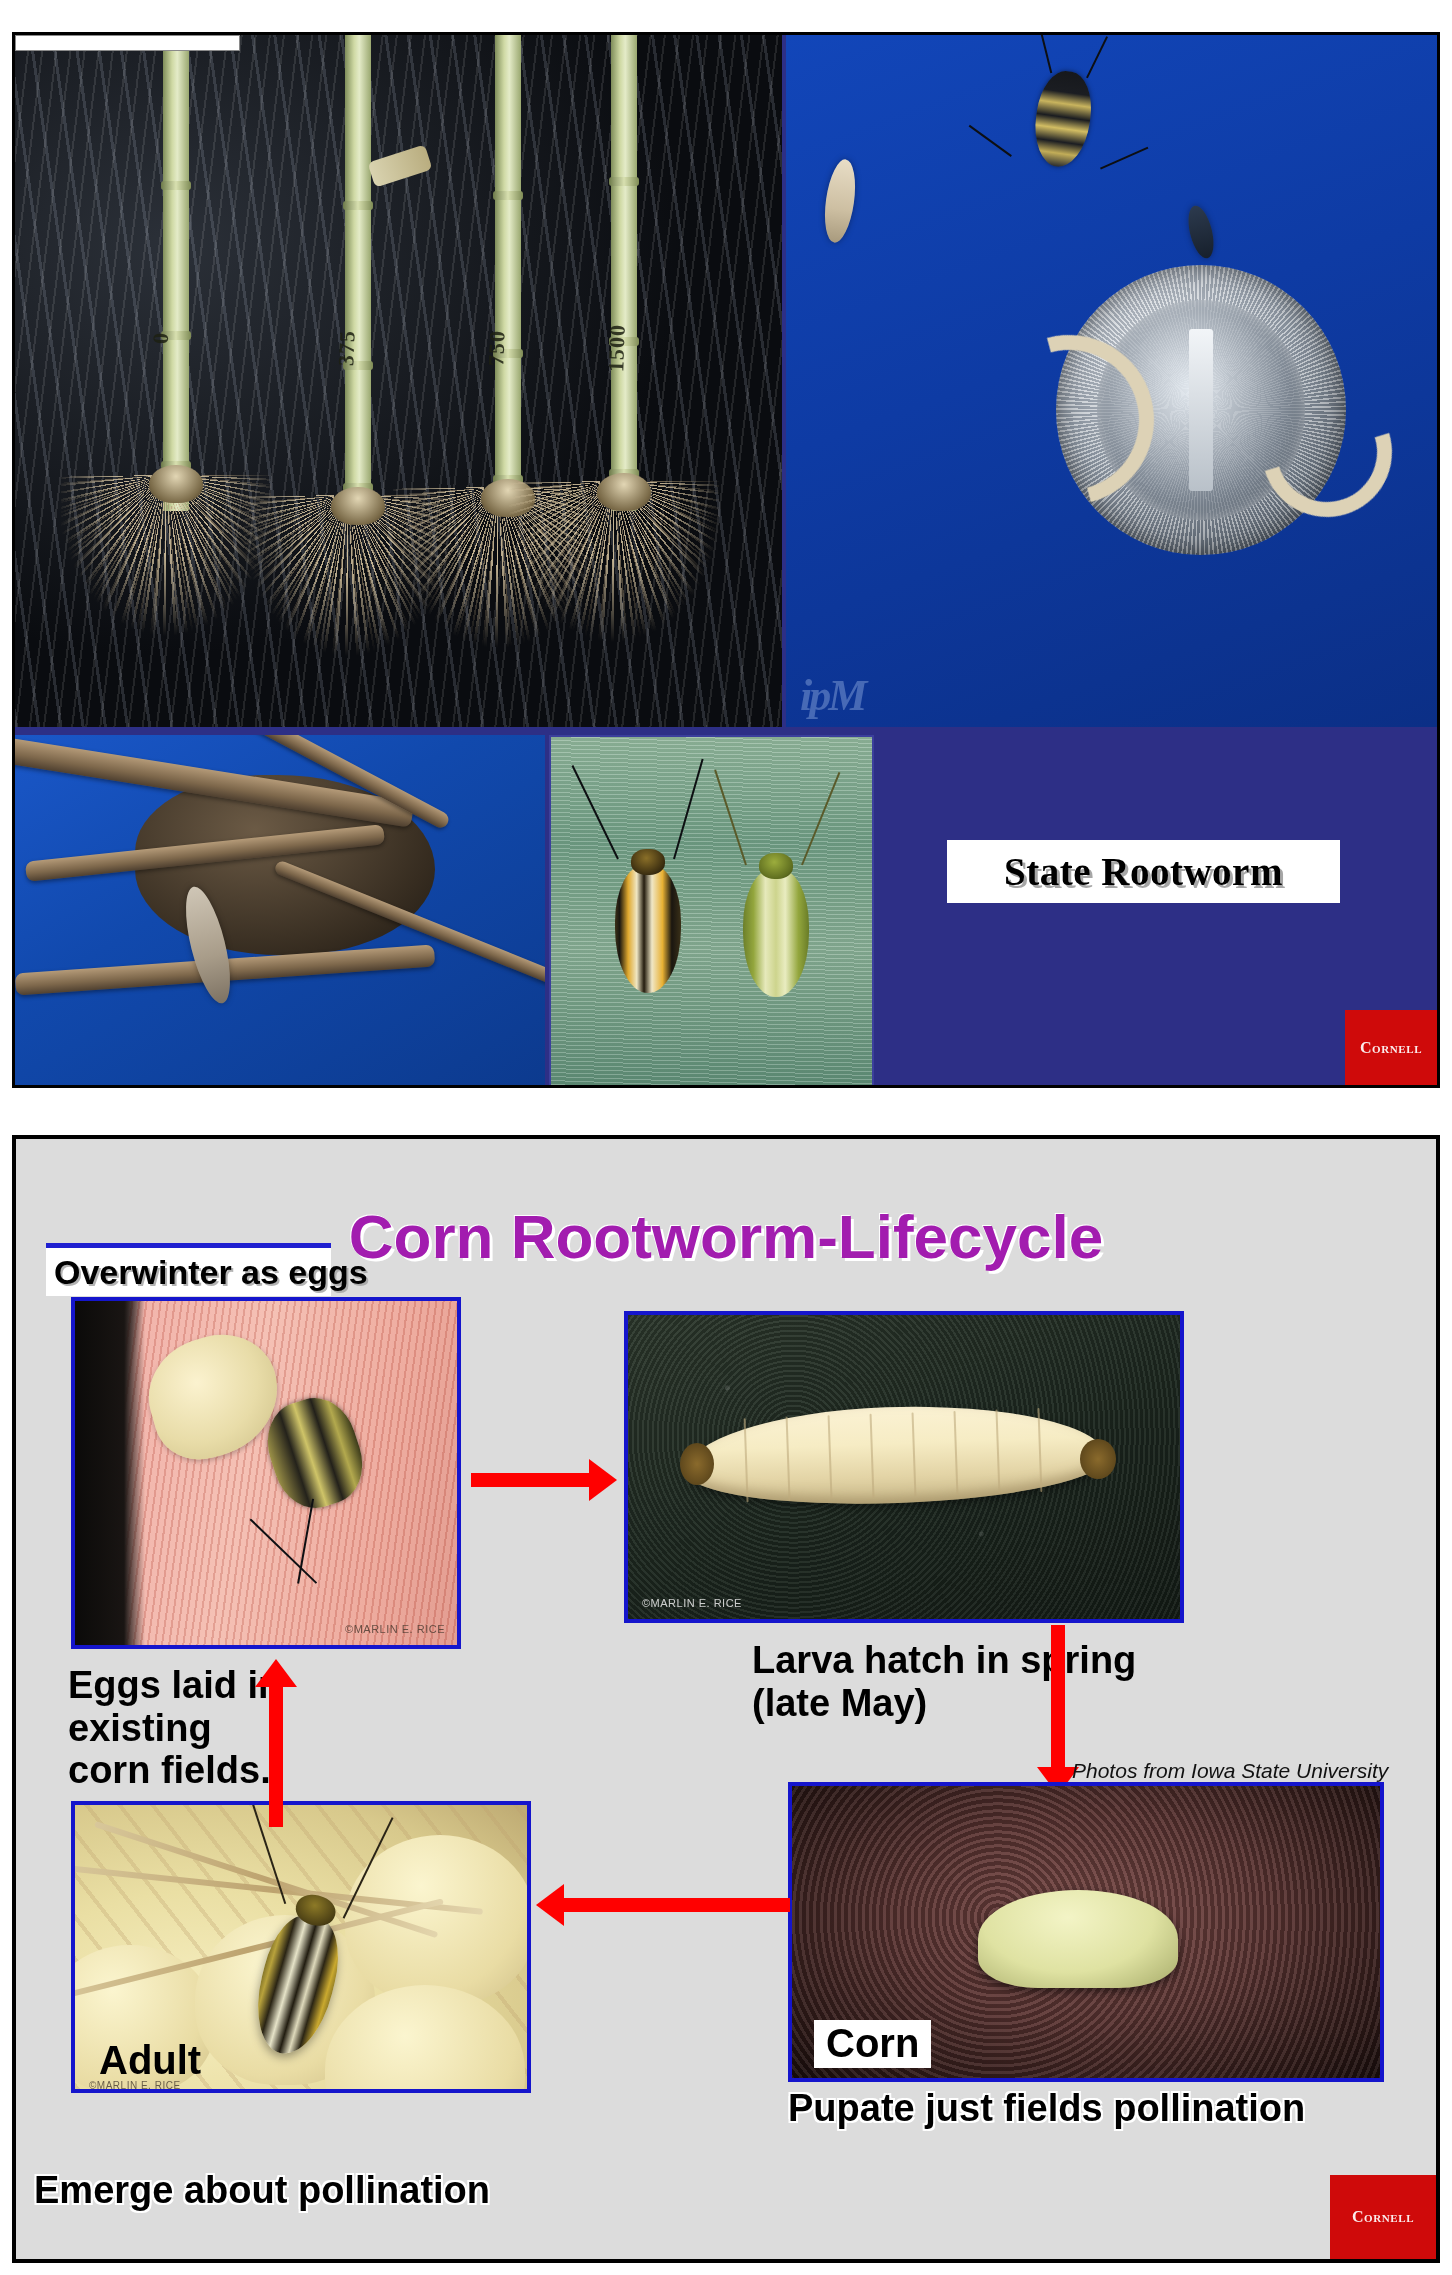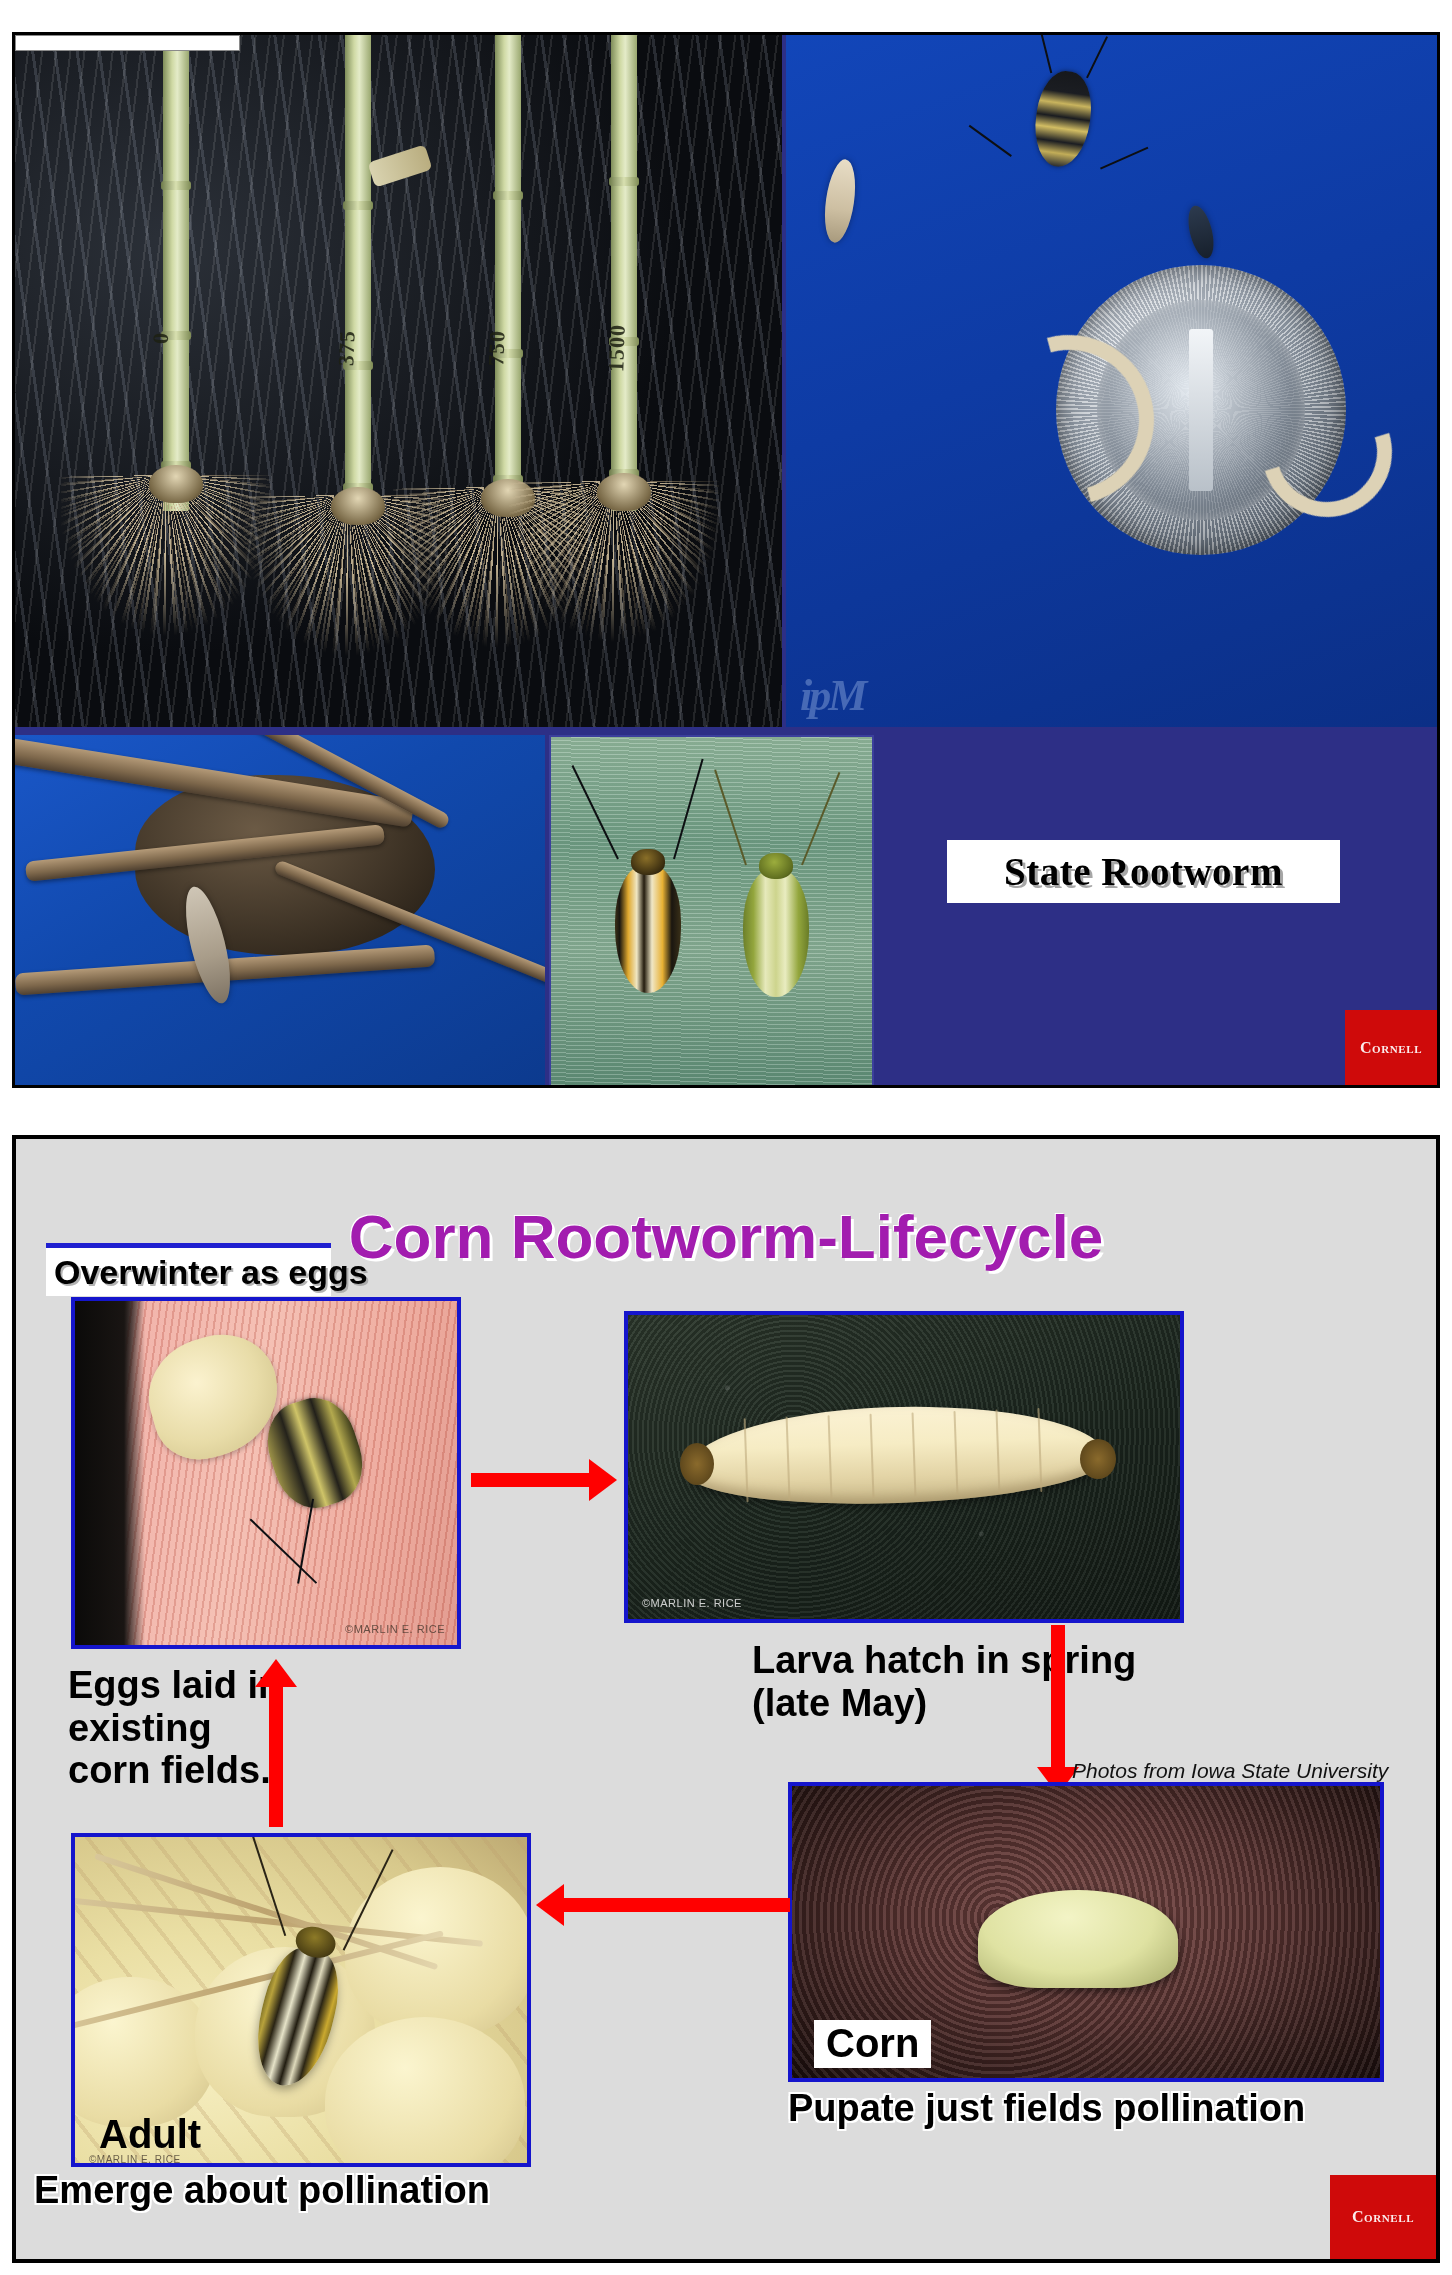--- a/index.html
+++ b/index.html
@@ -578,21 +578,21 @@
     <div class="inner-label" style="left:22px; bottom:10px;">Corn</div>
   </div>
 
   <div class="body-text outlined" style="left:772px; top:948px; width:640px;">Pupate just fields pollination</div>
 
   <div class="arrow-h left" style="left:520px; top:745px; width:254px; height:42px;">
     <div class="shaft" style="left:26px; width:228px;"></div>
     <div class="head"></div>
   </div>
 
-  <div class="lc-frame" id="lc-adult" style="left:55px; top:694px; width:460px; height:334px;">
+  <div class="lc-frame" id="lc-adult" style="left:55px; top:662px; width:460px; height:292px;">
     <div class="kernel" style="left:-30px; top:140px; width:170px; height:150px;"></div>
     <div class="kernel" style="left:120px; top:110px; width:180px; height:170px;"></div>
     <div class="kernel" style="left:270px; top:30px; width:190px; height:170px;"></div>
     <div class="kernel" style="left:250px; top:180px; width:200px; height:170px;"></div>
     <div class="silk" style="left:-10px; top:60px; width:420px; transform:rotate(6deg);"></div>
     <div class="silk" style="left:-20px; top:190px; width:400px; transform:rotate(-14deg);"></div>
     <div class="silk" style="left:20px; top:16px; width:360px; transform:rotate(18deg);"></div>
     <div class="adult-beetle" style="left:186px; top:110px;">
       <div class="adult-head"></div>
       <div class="antenna" style="left:4px; top:-118px; height:112px; transform:rotate(-32deg); background:#2a2416;"></div>

